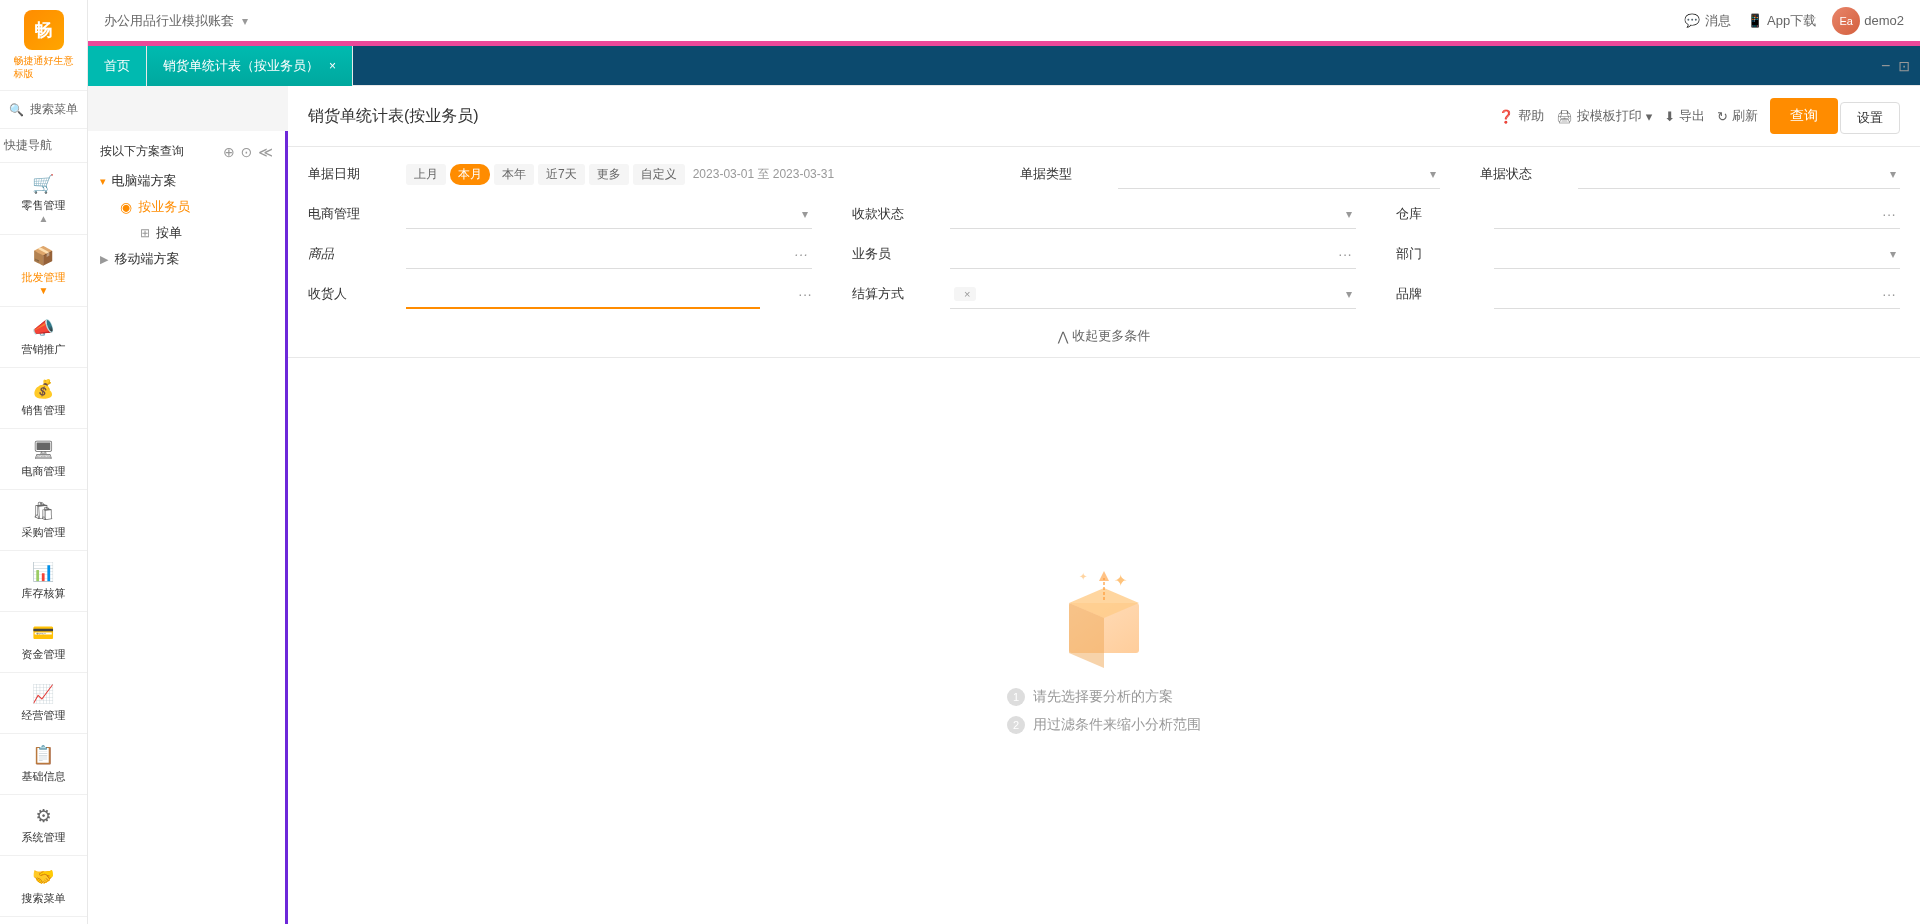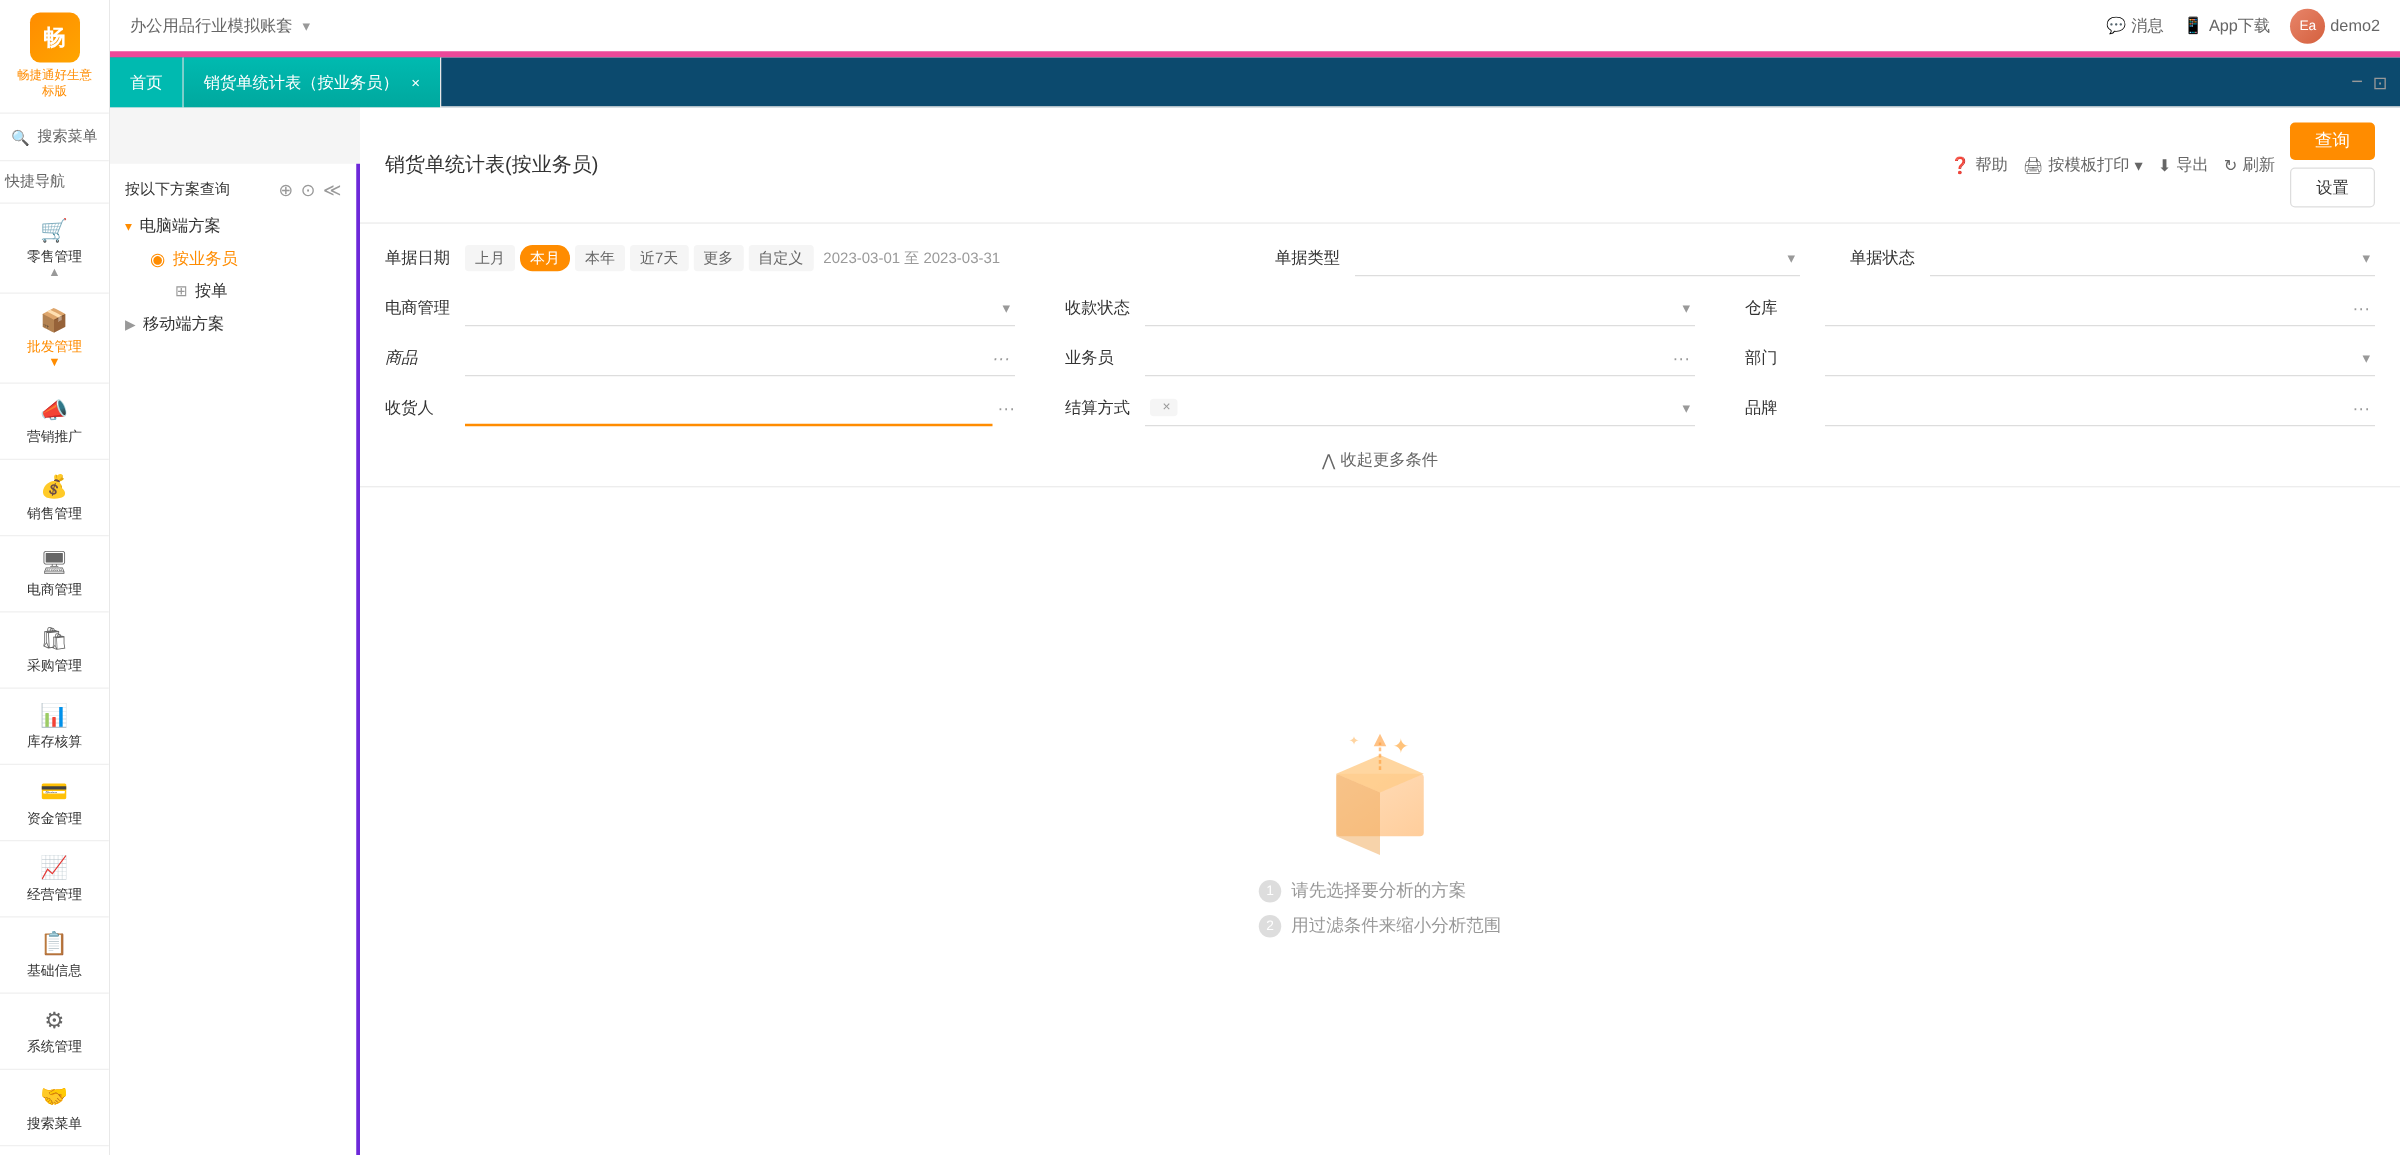--- a/index.html
+++ b/index.html
@@ -2,21 +2,21 @@
 <html><head>
   <meta charset="utf-8">
   <style>
     * { box-sizing: border-box; margin: 0; padding: 0; }
     body { font-family: 'PingFang SC', 'Microsoft YaHei', sans-serif; font-size: 13px; background: #f5f5f5; color: #333; display: flex; height: 924px; overflow: hidden; }
 
     
     .sidebar { width: 88px; background: #fff; display: flex; flex-direction: column; align-items: center; border-right: 1px solid #e8e8e8; height: 100%; overflow-y: auto; flex-shrink: 0; }
     .sidebar-logo { width: 100%; padding: 10px 8px; display: flex; flex-direction: column; align-items: center; background: #fff; border-bottom: 1px solid #f0f0f0; }
     .logo-icon { width: 40px; height: 40px; background: linear-gradient(135deg, #ff8c00, #ffa500); border-radius: 8px; display: flex; align-items: center; justify-content: center; color: white; font-size: 18px; font-weight: bold; }
-    .logo-text { font-size: 10px; color: #ff8c00; margin-top: 4px; text-align: center; line-height: 1.3; }
+    .logo-text { font-size: 10px; color: #ff8c00; margin-top: 4px; line-height: 1.3; }
     .sidebar-nav-item { width: 100%; padding: 10px 4px; display: flex; flex-direction: column; align-items: center; cursor: pointer; border-bottom: 1px solid #f0f0f0; }
     .sidebar-nav-item .nav-icon { font-size: 18px; margin-bottom: 3px; color: #666; }
     .sidebar-nav-item .nav-label { font-size: 11px; color: #333; }
     .sidebar-nav-item.orange .nav-icon, .sidebar-nav-item.orange .nav-label { color: #ff8c00; }
 
     
     .main-area { flex: 1; display: flex; flex-direction: column; height: 100%; overflow: hidden; }
 
     
     .top-bar { background: #fff; height: 46px; display: flex; align-items: center; padding: 0 16px; border-bottom: 5px solid #ec4899; justify-content: space-between; flex-shrink: 0; }
@@ -50,21 +50,21 @@
     .page-header { background: #fff; padding: 12px 20px; display: flex; align-items: center; justify-content: space-between; border-bottom: 1px solid #e8e8e8; flex-shrink: 0; }
     .page-title { font-size: 16px; font-weight: 500; color: #333; }
     .page-header-actions { display: flex; align-items: center; gap: 12px; }
     .header-action-btn { display: flex; align-items: center; gap: 4px; font-size: 13px; color: #666; cursor: pointer; }
     .btn-query { background: #ff8c00; color: white; border: none; padding: 6px 20px; border-radius: 4px; cursor: pointer; font-size: 14px; font-weight: 500; }
     .btn-settings { background: white; color: #333; border: 1px solid #ddd; padding: 6px 16px; border-radius: 4px; cursor: pointer; font-size: 13px; margin-top: 4px; display: block; }
 
     
     .filter-area { background: #fff; padding: 12px 20px 4px; border-bottom: 1px solid #e8e8e8; flex-shrink: 0; }
     .filter-row { display: flex; align-items: center; margin-bottom: 10px; gap: 0; }
-    .filter-item { display: flex; align-items: center; flex: 1; min-width: 0; }
+    .filter-item { display: flex; align-items: center; flex: 1; min-width: 0; gap: 34px; }
     .filter-label { font-size: 13px; color: #333; white-space: nowrap; margin-right: 8px; width: 56px; flex-shrink: 0; }
     .filter-input { flex: 1; height: 30px; border: none; border-bottom: 1px solid #ddd; outline: none; font-size: 13px; color: #333; background: transparent; min-width: 0; }
     .filter-select { flex: 1; height: 30px; border: none; border-bottom: 1px solid #ddd; outline: none; font-size: 13px; color: #333; background: transparent; min-width: 0; display: flex; align-items: center; justify-content: space-between; cursor: pointer; padding: 0 4px; }
     .filter-select-arrow { color: #999; font-size: 12px; }
     .filter-dots { color: #999; cursor: pointer; margin-left: 4px; font-size: 14px; }
     .filter-separator { width: 40px; flex-shrink: 0; }
     .date-filter { display: flex; align-items: center; gap: 4px; }
     .date-chip { padding: 2px 8px; border-radius: 3px; font-size: 12px; cursor: pointer; color: #666; background: #f5f5f5; }
     .date-chip.active { background: #ff8c00; color: white; border-radius: 10px; }
     .date-range-text { font-size: 12px; color: #999; margin-left: 4px; }
@@ -240,21 +240,21 @@
             <span>▾</span>
           </div>
           <div class="header-action-btn">
             <span>⬇</span>
             <span>导出</span>
           </div>
           <div class="header-action-btn">
             <span>↻</span>
             <span>刷新</span>
           </div>
-          <div style="display:flex;flex-direction:column;gap:2px;">
+          <div style="display:flex;flex-direction:row;gap:2px;">
             <button class="btn-query">查询</button>
             <button class="btn-settings">设置</button>
           </div>
         </div>
       </div>
 
       <div class="filter-area">
 
         <div class="filter-row">
           <div class="filter-item" style="flex:1.6;">

